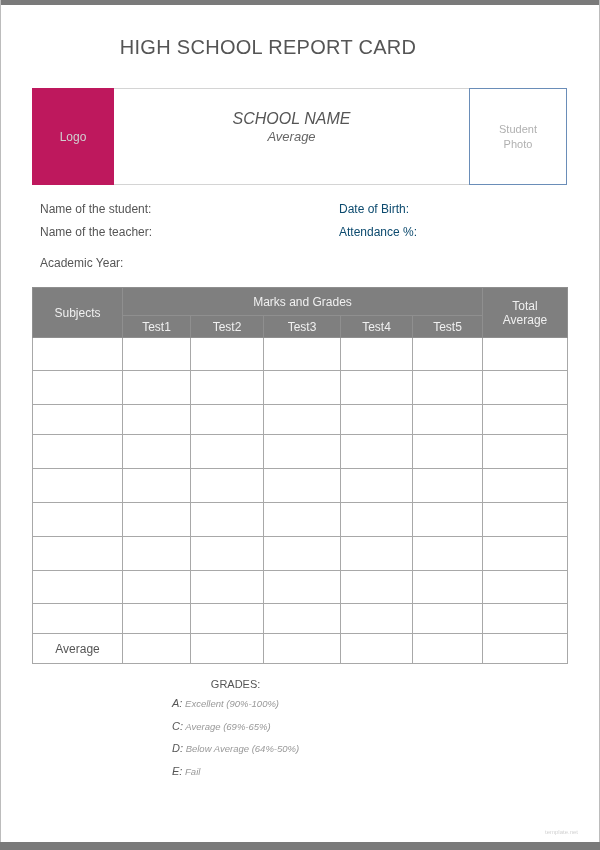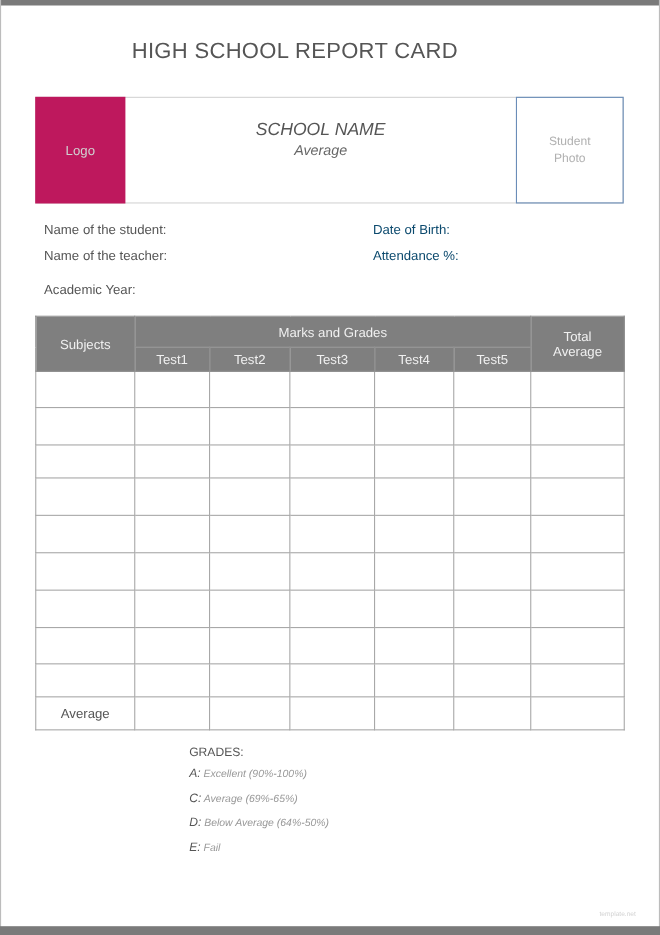--- a/index.html
+++ b/index.html
@@ -16,21 +16,21 @@
   .school-addr { font-size:13px; color:#666; margin-top:1px; }
   .photo { position:absolute; left:469px; top:88px; width:98px; height:97px; border:1.5px solid #6a8db8; box-sizing:border-box; color:#b0b0b0; font-size:11px; display:flex; align-items:center; justify-content:center; text-align:center; line-height:15px; }
   .info { position:absolute; font-size:12px; color:#555; }
   .info.dark { color:#0c4a6e; }
   table.grades { position:absolute; left:32px; top:287px; border-collapse:collapse; table-layout:fixed; width:535px; }
   table.grades th { background:#7f7f7f; color:#f0f0f0; font-weight:normal; font-size:12px; border:1px solid #8f8f8f; padding:0; }
   table.grades td { border:1px solid #a8a8a8; padding:0; font-size:12px; color:#555; text-align:center; }
   .hdr-top th { height:27px; }
   .hdr-sub th { height:21px; font-size:11px; color:#e6e6e6; }
   .legend { position:absolute; left:172px; top:678px; font-size:11px; color:#555; }
-  .legend .gtitle { font-size:11px; color:#555; margin-bottom:7px; }
+  .legend .gtitle { font-size:11px; color:#555; margin-bottom:7px;text-align:center; }
   .legend .row { font-size:9.5px; color:#999; height:22.5px;font-style:italic; }
   .legend .row .letter { font-size:11px; color:#555; }
   .watermark { position:absolute; left:545px; top:829px; font-size:6px; color:#d2d2d2; }
 </style>
 </head>
 <body>
 
 <div class="frame-top"></div>
 <div class="frame-left"></div>
 <div class="frame-right"></div>

